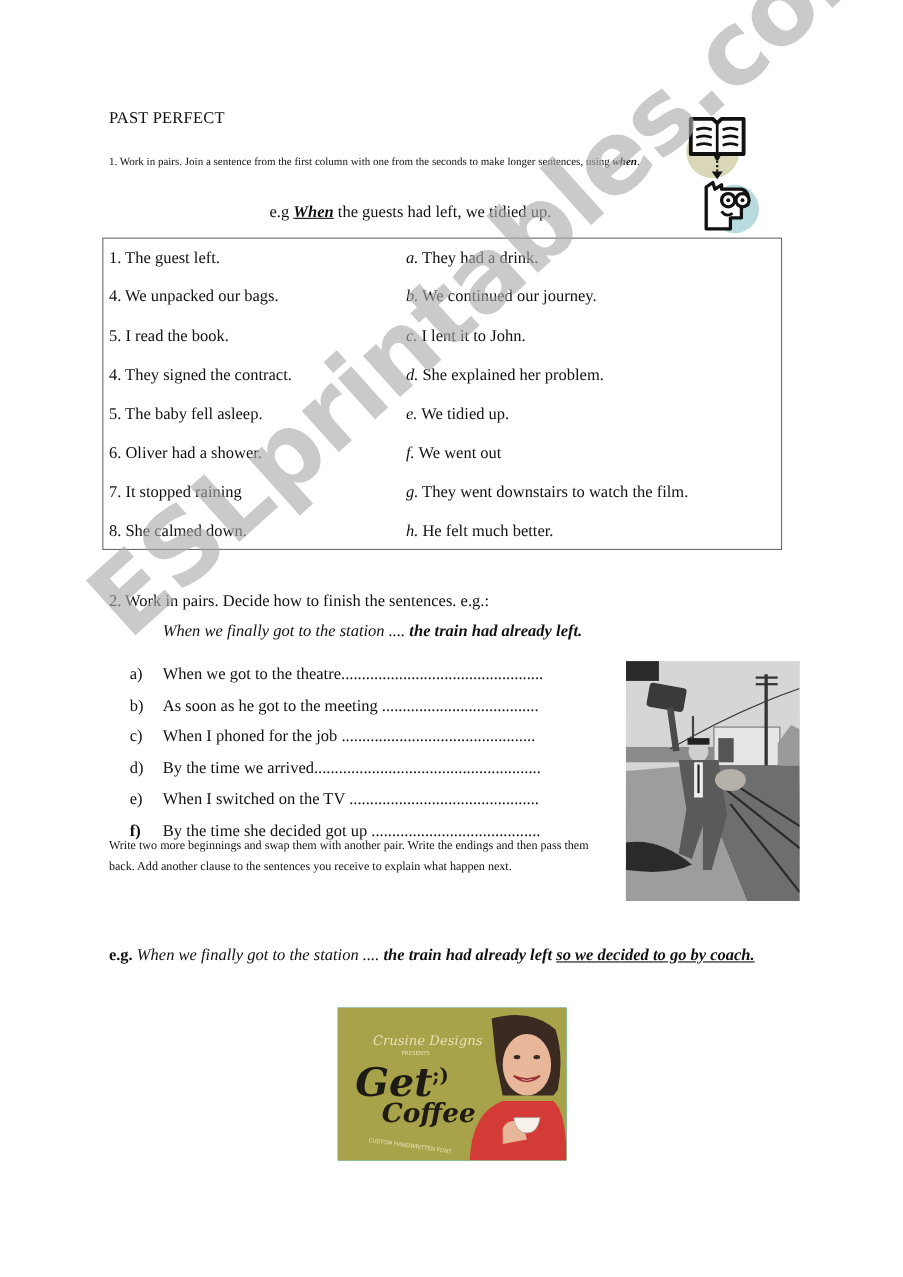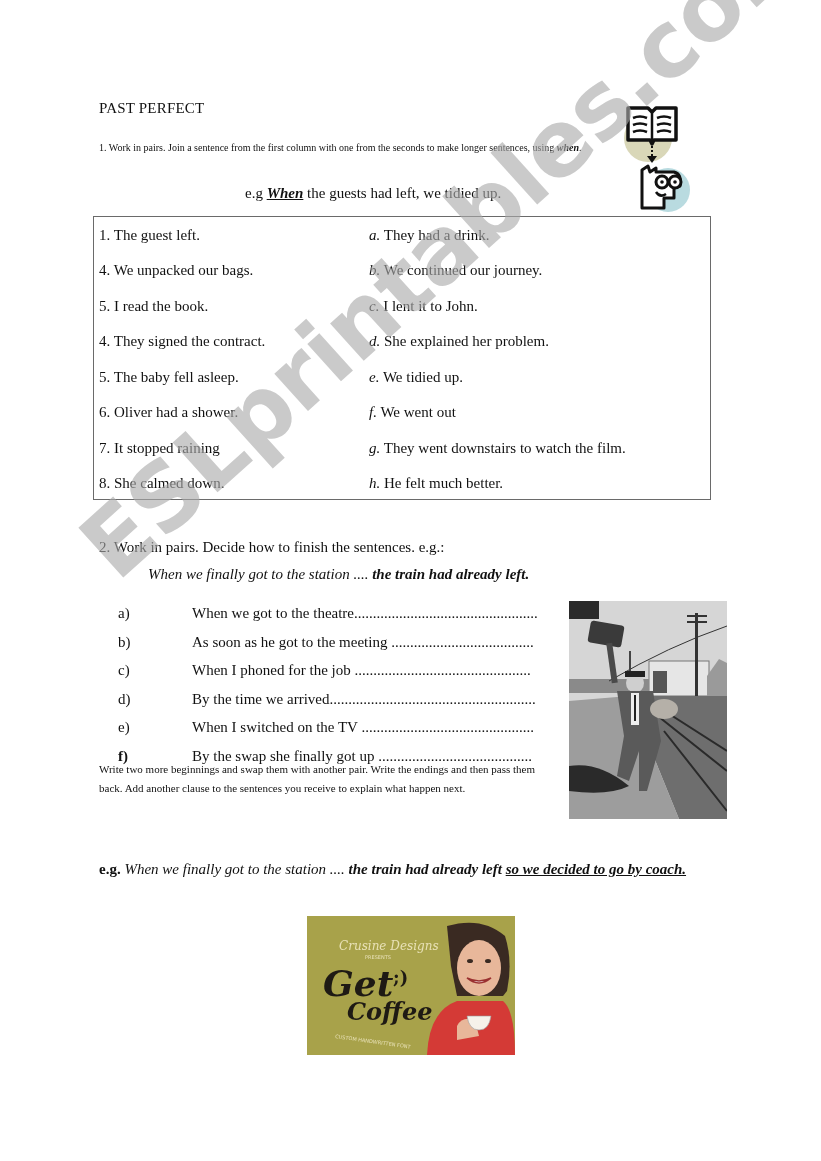--- a/index.html
+++ b/index.html
@@ -26,21 +26,21 @@
   .match-row .right { position: absolute; left: 270px; }
   .match-row .letter { font-style: italic; }
 
   .q2 { left: 99px; top: 539px; font-size: 15px; white-space: nowrap; }
   .eg2 { left: 148px; top: 566px; font-size: 15px; white-space: nowrap; }
   .eg2 .it { font-style: italic; }
 
   .comp-row { position: absolute; left: 118px; font-size: 15px; white-space: nowrap; }
   .comp-row .lbl { position: absolute; left: 0; width: 24px; }
   .comp-row .lbl.bold { font-weight: bold; }
-  .comp-row .txt { position: absolute; left: 30px; margin-left: 44px; }
+  .comp-row .txt { position: absolute; left: 30px; }
 
   .para { left: 99px; top: 760px; width: 440px; line-height: 19px; font-size: 11px; }
   .eg3 { left: 99px; top: 860px; width: 620px; line-height: 19px; font-size: 15px; }
   .eg3 .b { font-weight: bold; }
   .eg3 .it { font-style: italic; }
   .eg3 .bu { font-weight: bold; font-style: italic; text-decoration: underline; }
 
   
   .photo {
     left: 569px; top: 601px; width: 158px; height: 218px;
@@ -152,21 +152,21 @@
 <div class="comp-row" style="top:691px;">
   <span class="lbl">d)</span>
   <span class="txt">By the time we arrived.......................................................</span>
 </div>
 <div class="comp-row" style="top:719px;">
   <span class="lbl">e)</span>
   <span class="txt">When I switched on the TV ..............................................</span>
 </div>
 <div class="comp-row" style="top:748px;">
   <span class="lbl bold">f)</span>
-  <span class="txt">By the swap she finally got up .........................................</span>
+  <span class="txt">By the time she decided got up .........................................</span>
 </div>
 
 <div class="abs photo">
   <svg width="158" height="218" viewBox="0 0 158 218">
     <rect width="158" height="218" fill="#d6d6d6"></rect>
     <rect x="0" y="0" width="30" height="18" fill="#2a2a2a"></rect>
 
     <rect x="80" y="60" width="60" height="35" fill="#e6e6e6" stroke="#777"></rect>
     <rect x="84" y="70" width="14" height="22" fill="#555"></rect>
     <polygon points="138,75 150,58 158,62 158,95 138,95" fill="#9a9a9a"></polygon>

